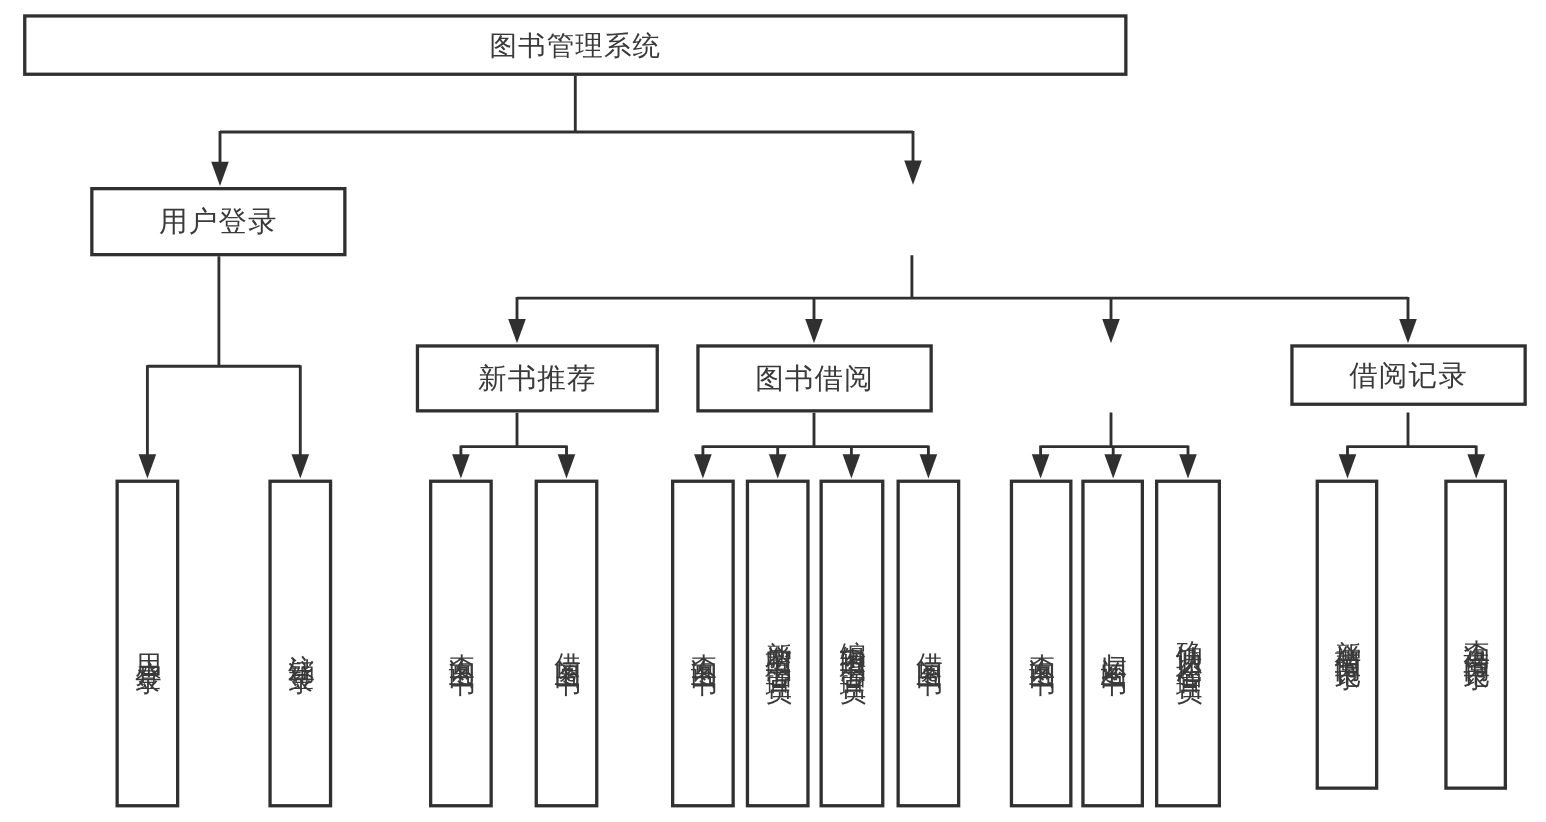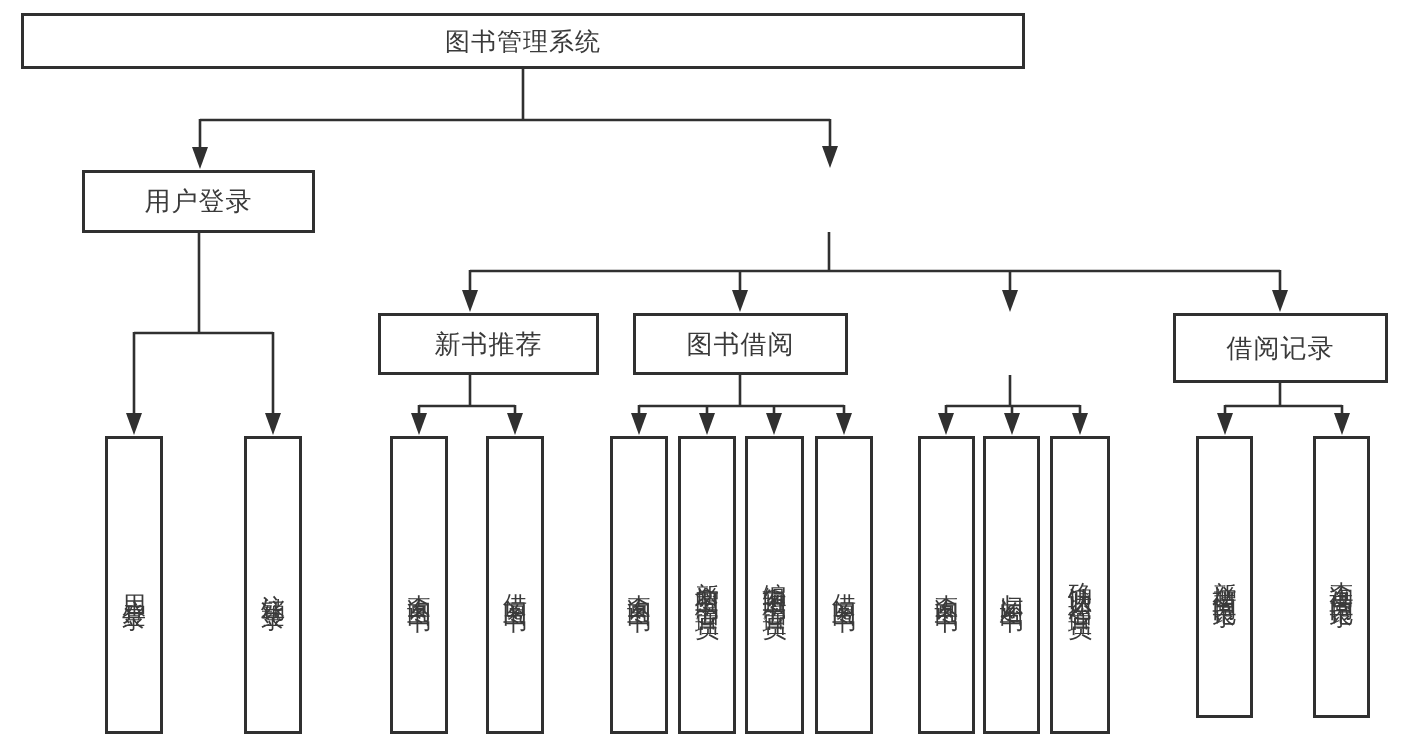--- a/index.html
+++ b/index.html
@@ -99,21 +99,21 @@
       <polygon points="1334,413 1350,413 1342,435"></polygon>
     </g>
   </svg>
 
   <div class="node root-node" style="left:21px; top:13px; width:1004px; height:56px;">图书管理系统</div>
 
   <div class="node h-node" style="left:82px; top:170px; width:233px; height:63px;">用户登录</div>
 
   <div class="node h-node" style="left:363px; top:313px; width:221px; height:62px;margin-left:15px;">新书推荐</div>
   <div class="node h-node" style="left:633px; top:313px; width:215px; height:62px;">图书借阅</div>
-  <div class="node h-node" style="left:1173px; top:313px; width:215px; height:70px;">借阅记录</div>
+  <div class="node h-node" style="left:1173px; top:313px; width:215px; height:56px;">借阅记录</div>
 
   <div class="node v-node" style="left:105px; top:436px; width:58px; height:298px;">用户登录</div>
   <div class="node v-node" style="left:244px; top:436px; width:58px; height:298px;">注销登录</div>
 
   <div class="node v-node" style="left:390px; top:436px; width:58px; height:298px;">查询图书</div>
   <div class="node v-node" style="left:486px; top:436px; width:58px; height:298px;">借阅图书</div>
 
   <div class="node v-node" style="left:610px; top:436px; width:58px; height:298px;">查询图书</div>
   <div class="node v-node" style="left:678px; top:436px; width:58px; height:298px;">新增图书（管理员）</div>
   <div class="node v-node" style="left:745px; top:436px; width:59px; height:298px;">编辑图书（管理员）</div>

